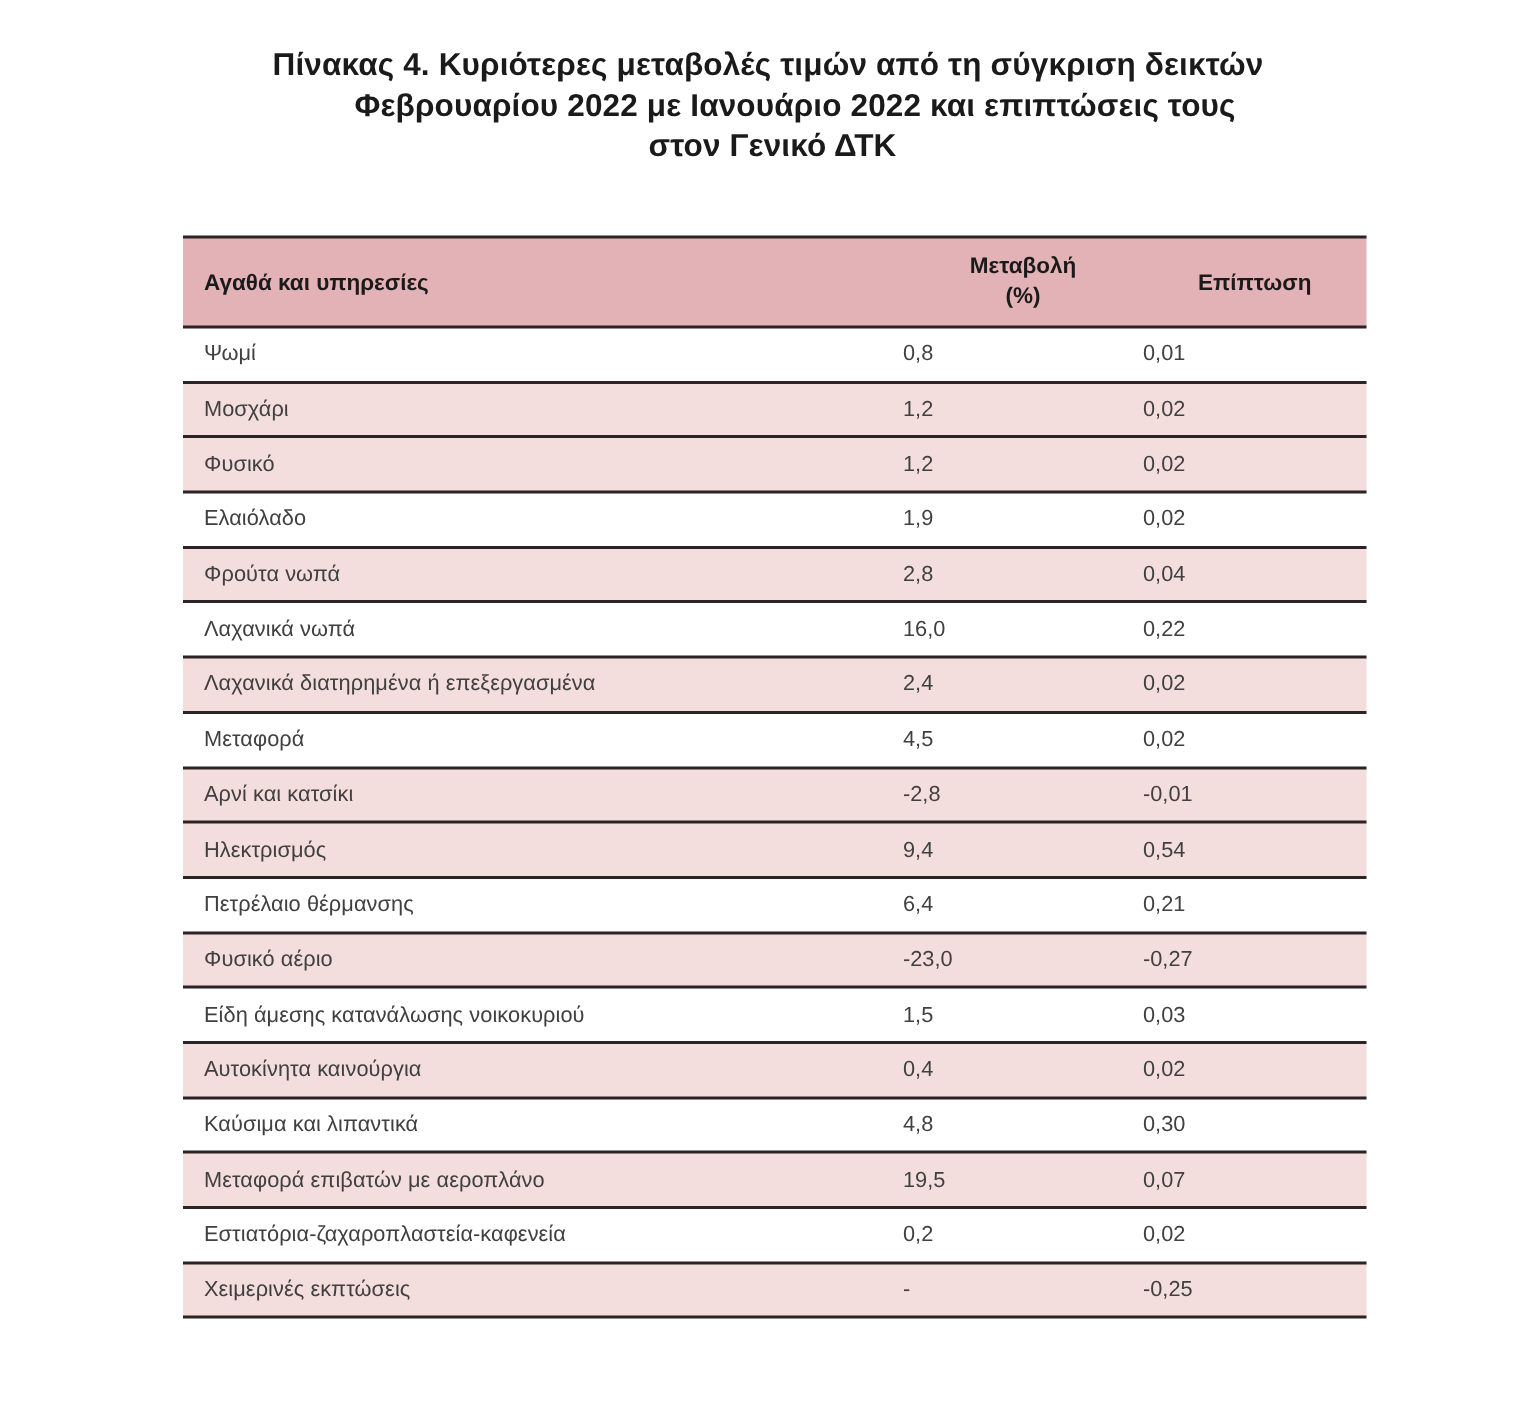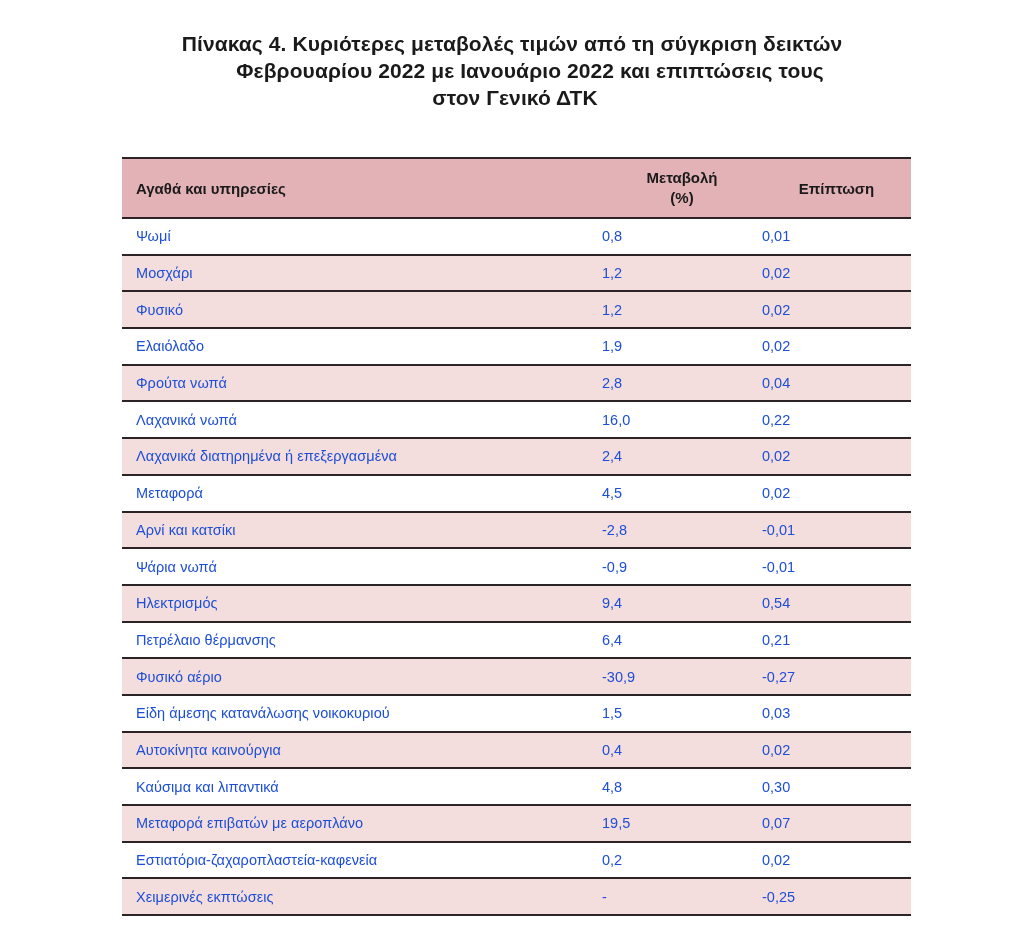--- a/index.html
+++ b/index.html
@@ -83,21 +83,21 @@
   tbody tr {
     height: 36.7px;
   }
   tbody tr.odd  { background: #ffffff; }
   tbody tr.even { background: #f4dedd; }
 
   tbody td {
     border-bottom: 2px solid #2b2325;
     padding: 0;
     font-size: 14.5px;
-    color: #1d4ed8;
+    color: #404040;
     vertical-align: middle;
     line-height: 18px;
   }
   td.c-label {
     text-align: left;
     padding-left: 14px;
     letter-spacing: 0.05px;
   }
   td.c-val {
     text-align: left;
@@ -177,38 +177,33 @@
           <tr class="odd">
             <td class="c-label">Μεταφορά</td>
             <td class="c-val c-change">4,5</td>
             <td class="c-val c-impact">0,02</td>
           </tr>
           <tr class="even">
             <td class="c-label">Αρνί και κατσίκι</td>
             <td class="c-val c-change">-2,8</td>
             <td class="c-val c-impact">-0,01</td>
           </tr>
-          <tr class="odd">
-            <td class="c-label">Ψάρια νωπά</td>
-            <td class="c-val c-change">-0,9</td>
-            <td class="c-val c-impact">-0,01</td>
-          </tr>
           <tr class="even">
             <td class="c-label">Ηλεκτρισμός</td>
             <td class="c-val c-change">9,4</td>
             <td class="c-val c-impact">0,54</td>
           </tr>
           <tr class="odd">
             <td class="c-label">Πετρέλαιο θέρμανσης</td>
             <td class="c-val c-change">6,4</td>
             <td class="c-val c-impact">0,21</td>
           </tr>
           <tr class="even">
             <td class="c-label">Φυσικό αέριο</td>
-            <td class="c-val c-change">-30,9</td>
+            <td class="c-val c-change">-23,0</td>
             <td class="c-val c-impact">-0,27</td>
           </tr>
           <tr class="odd">
             <td class="c-label">Είδη άμεσης κατανάλωσης νοικοκυριού</td>
             <td class="c-val c-change">1,5</td>
             <td class="c-val c-impact">0,03</td>
           </tr>
           <tr class="even">
             <td class="c-label">Αυτοκίνητα καινούργια</td>
             <td class="c-val c-change">0,4</td>

